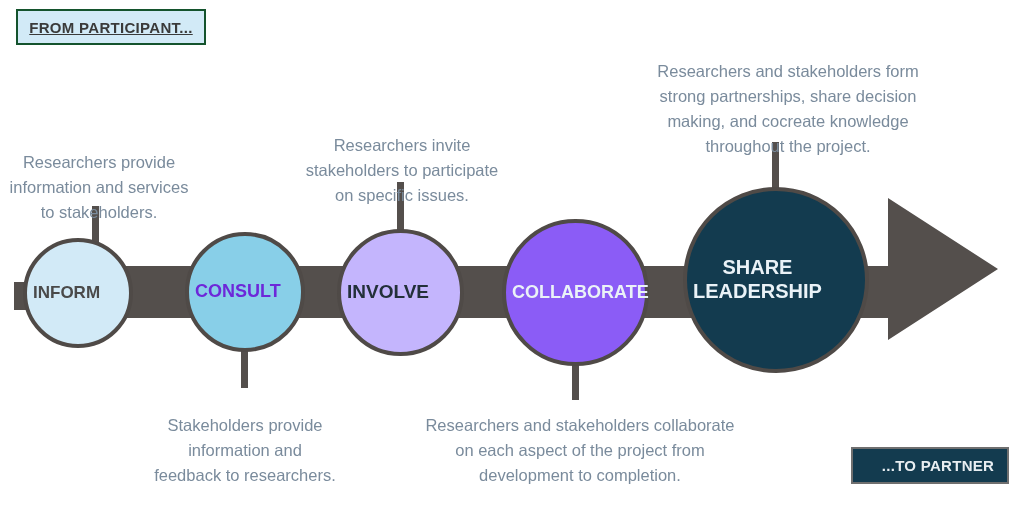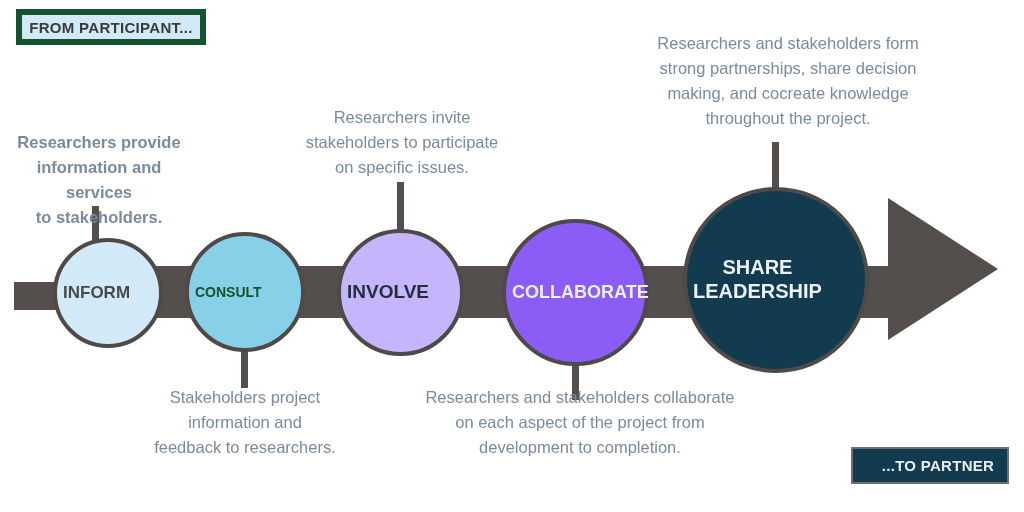--- a/index.html
+++ b/index.html
@@ -26,23 +26,24 @@
     font-weight: bold;
     letter-spacing: 0.3px;
     white-space: nowrap;
   }
   #badge-from {
     left: 16px;
     top: 9px;
     width: 190px;
     height: 36px;
     background: #d2eaf7;
-    border: 6px solid #14532d;
+    border: 2px solid #14532d;
     color: #3a3a3a;
     font-size: 15px;
+    text-decoration: underline;
   }
   #badge-to {
     left: 851px;
     top: 447px;
     width: 158px;
     height: 37px;
     background: #133b4f;
     border: 2px solid #6f6f6f;
     color: #e8eef2;
     font-size: 15px;
@@ -77,20 +78,21 @@
     white-space: pre-line;
   }
 
   
   .caption {
     position: absolute;
     text-align: center;
     color: #7a8b9c;
     font-size: 16.5px;
     line-height: 1.52;
+    margin-top: 28px;
   }
 </style>
 </head>
 <body>
 
 <div id="stage">
 
   <svg id="arrow-svg" viewBox="0 0 1024 512" xmlns="http://www.w3.org/2000/svg">
     <path fill="#544f4c" d="M 14,282
              L 888,282
@@ -106,46 +108,46 @@
     <rect x="241" y="348" width="7" height="40" fill="#544f4c"></rect>
     <rect x="397" y="182" width="7" height="48" fill="#544f4c"></rect>
     <rect x="572" y="360" width="7" height="40" fill="#544f4c"></rect>
     <rect x="772" y="142" width="7" height="48" fill="#544f4c"></rect>
   </svg>
 
   <div class="badge" id="badge-from">FROM PARTICIPANT...</div>
 
   <div class="badge" id="badge-to">...TO PARTNER</div>
 
-  <div class="node" id="node-inform" style="left:53px; top:238px; width:110px; height:110px; background:#d2eaf7; color:#4a4a4a; font-size:17px;">
+  <div class="node" id="node-inform" style="left:23px; top:238px; width:110px; height:110px; background:#d2eaf7; color:#4a4a4a; font-size:17px;">
     <span class="node-label">INFORM</span>
   </div>
 
-  <div class="node" id="node-consult" style="left:185px; top:232px; width:120px; height:120px; background:#88cfe8; color:#14532d; font-size:14px;">
+  <div class="node" id="node-consult" style="left:185px; top:232px; width:120px; height:120px; background:#88cfe8; color:#6d28d9; font-size:18px;">
     <span class="node-label">CONSULT</span>
   </div>
 
   <div class="node" id="node-involve" style="left:337px; top:229px; width:127px; height:127px; background:#c4b5fd; color:#23303a; font-size:19px;">
     <span class="node-label">INVOLVE</span>
   </div>
 
   <div class="node" id="node-collaborate" style="left:502px; top:219px; width:147px; height:147px; background:#8b5cf6; color:#eaf2f7; font-size:18px;">
     <span class="node-label">COLLABORATE</span>
   </div>
 
   <div class="node" id="node-share-leadership" style="left:683px; top:187px; width:186px; height:186px; background:#133b4f; color:#eaf2f7; font-size:20px;">
     <span class="node-label">SHARE
 LEADERSHIP</span>
   </div>
 
-  <div class="caption" id="caption-inform" style="left:4px; top:130px; width:190px; white-space:pre-line;font-weight:bold;">Researchers provide
+  <div class="caption" id="caption-inform" style="left:4px; top:122px; width:190px; white-space:pre-line;">Researchers provide
 information and services
 to stakeholders.</div>
 
-  <div class="caption" id="caption-consult" style="left:150px; top:385px; width:190px; white-space:pre-line;">Stakeholders project
+  <div class="caption" id="caption-consult" style="left:150px; top:385px; width:190px; white-space:pre-line;">Stakeholders provide
 information and
 feedback to researchers.</div>
 
   <div class="caption" id="caption-collaborate" style="left:406px; top:385px; width:348px; white-space:pre-line;">Researchers and stakeholders collaborate
 on each aspect of the project from
 development to completion.</div>
 
   <div class="caption" id="caption-involve" style="left:286px; top:105px; width:232px; white-space:pre-line;">Researchers invite
 stakeholders to participate
 on specific issues.</div>

